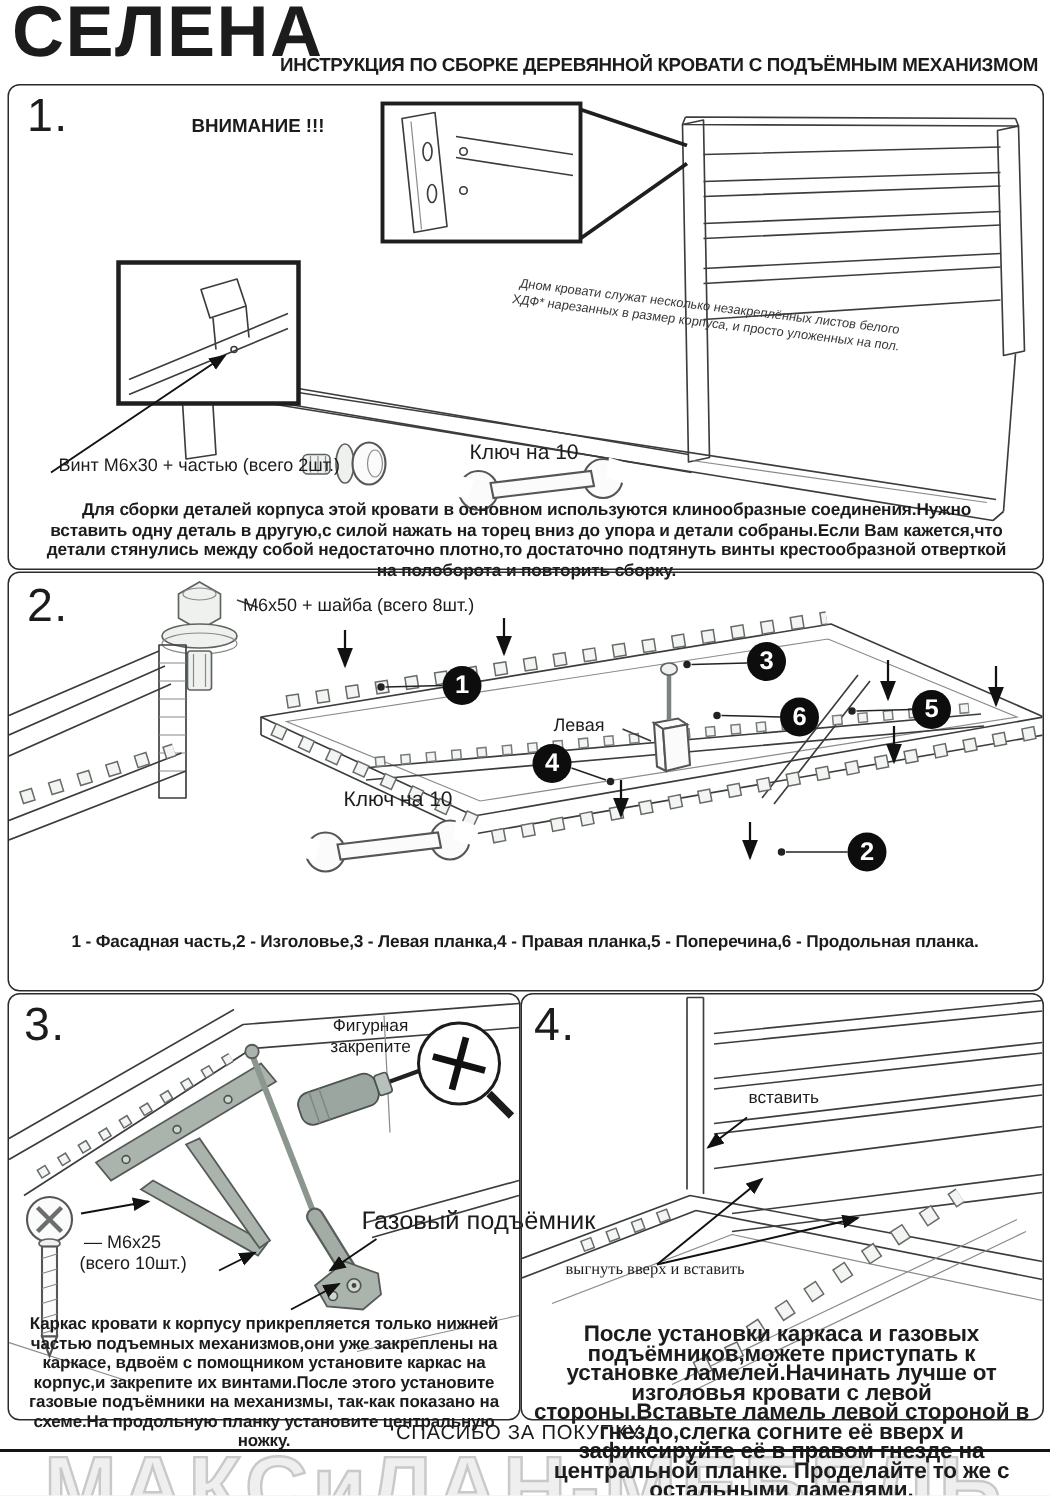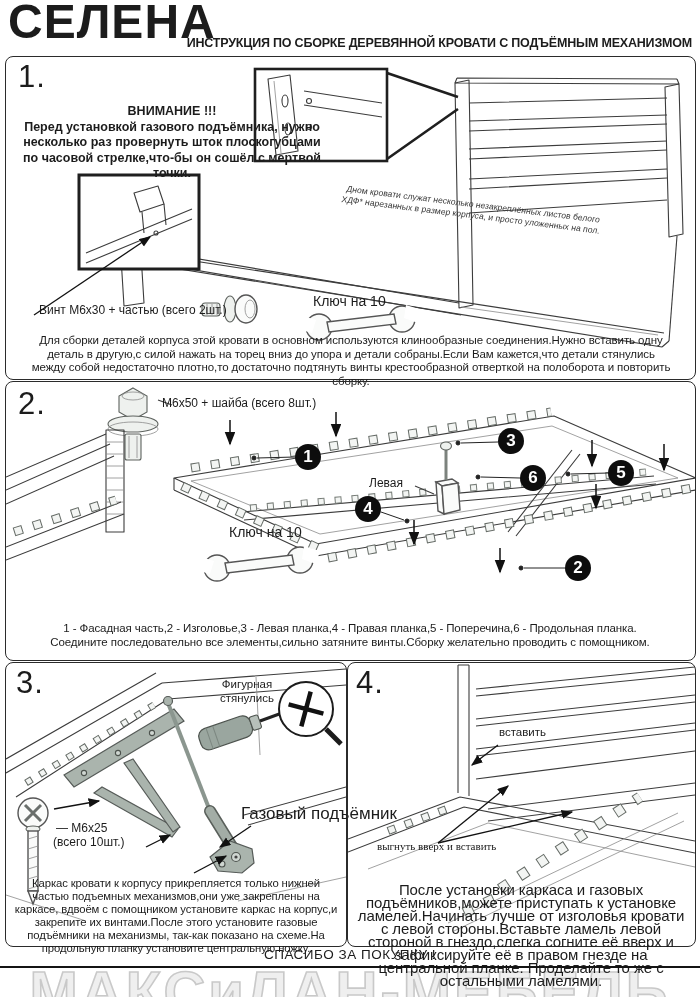--- a/index.html
+++ b/index.html
@@ -5,25 +5,25 @@
   html,body{margin:0;padding:0;background:#ffffff;}
   .page{position:relative;width:700px;height:997px;background:#ffffff;overflow:hidden;
         font-family:"Liberation Sans","DejaVu Sans",sans-serif;color:#1c1c1c;outline:1px solid #d6d6d6;}
   .panel{position:absolute;border:1.6px solid #2b2b2b;border-radius:8px;background:transparent;z-index:2;}
   .panel svg{position:absolute;left:0;top:0;}
   .lbl{position:absolute;color:#1c1c1c;white-space:nowrap;z-index:3;}
   .wrap{white-space:normal;}
   .num{position:absolute;font-size:31px;font-weight:400;letter-spacing:1px;z-index:3;}
   .brand{position:absolute;left:8px;top:-6px;font-size:48px;font-weight:800;letter-spacing:1px;z-index:3;}
   .subtitle{position:absolute;right:8px;top:36px;font-size:12.5px;font-weight:700;letter-spacing:-0.2px;z-index:3;}
-  .warn{position:absolute;left:12px;top:47px;width:308px;text-align:center;font-weight:700;
+  .warn{position:absolute;left:12px;top:20px;width:308px;text-align:center;font-weight:700;
         font-size:12.5px;line-height:15.5px;z-index:3;}
   .bednote{position:absolute;left:335px;top:142px;width:262px;text-align:center;font-size:8.6px;
         line-height:10.5px;color:#3a3a3a;transform:rotate(7deg) skewX(-6deg);z-index:3;}
-  .para{position:absolute;text-align:center;font-size:11.5px;line-height:13.6px;letter-spacing:-0.1px;z-index:3;}
+  .para{position:absolute;text-align:center;font-size:11.5px;line-height:13.6px;letter-spacing:-0.1px;z-index:3;font-weight:bold;}
   .marker{position:absolute;width:26px;height:26px;border-radius:50%;background:#0d0d0d;color:#ffffff;
         font-size:17px;font-weight:700;display:flex;align-items:center;justify-content:center;z-index:4;}
   .thanks{position:absolute;left:0;top:947px;width:700px;text-align:center;font-size:13.5px;
         letter-spacing:0.5px;z-index:3;}
   .rule{position:absolute;left:0;top:966px;width:700px;border-top:2px solid #141414;z-index:3;}
   .footnote{position:absolute;left:4px;top:971px;width:692px;text-align:center;font-size:9.6px;
         letter-spacing:-0.1px;color:#222;z-index:3;}
   .watermark{position:absolute;left:50%;top:958px;transform:translateX(-50%);font-size:58px;font-weight:800;
         letter-spacing:3px;color:#efefef;-webkit-text-stroke:1.6px #c9c9c9;white-space:nowrap;z-index:1;}
   .ln{stroke:#3c3c3c;stroke-width:1.1;fill:none;stroke-linejoin:round;}
@@ -101,21 +101,20 @@
         <circle class="fillw" cx="17" cy="24" r="13"></circle>
         <circle class="fillw" cx="100" cy="16" r="13"></circle>
         <polygon class="fillw" points="25,19 92,11 94,21 27,29"></polygon>
         <polygon points="-2,12 14,17 10,30 -4,26" fill="#ffffff"></polygon>
         <polygon points="104,2 120,7 116,20 102,15" fill="#ffffff"></polygon>
       </g>
     </svg>
     <div class="num" style="left:12px;top:2px;">1.</div>
     <div class="warn">
       <div>ВНИМАНИЕ !!!</div>
-      <div class="wrap">Перед установкой газового подъёмника, нужно несколько раз провернуть шток плоскогубцами по часовой стрелке,что-бы он сошёл с мертвой точки.</div>
     </div>
     <div class="bednote">Дном кровати служат несколько незакреплённых листов белого ХДФ* нарезанных в размер корпуса, и просто уложенных на пол.</div>
     <div class="lbl" style="left:33px;top:246px;font-size:12px;">Винт М6х30 + частью (всего 2шт.)</div>
     <div class="lbl" style="left:307px;top:236px;font-size:14px;">Ключ на 10</div>
     <div class="para" style="left:25px;top:277px;width:640px;">Для сборки деталей корпуса этой кровати в основном используются клинообразные соединения.Нужно вставить одну деталь в другую,с силой нажать на торец вниз до упора и детали собраны.Если Вам кажется,что детали стянулись между собой недостаточно плотно,то достаточно подтянуть винты крестообразной отверткой на полоборота и повторить сборку.</div>
   </div>
 
   <div class="panel" style="left:5px;top:381px;width:689px;height:278px;">
     <svg width="689" height="278" viewBox="0 0 689 278">
       <defs>
@@ -204,21 +203,20 @@
     <div class="lbl" style="left:156px;top:14px;font-size:12px;">М6х50 + шайба (всего 8шт.)</div>
     <div class="lbl" style="left:363px;top:94px;font-size:12px;">Левая</div>
     <div class="lbl" style="left:223px;top:142px;font-size:14px;">Ключ на 10</div>
     <div class="marker" style="left:289px;top:62px;">1</div>
     <div class="marker" style="left:559px;top:173px;">2</div>
     <div class="marker" style="left:492px;top:46px;">3</div>
     <div class="marker" style="left:349px;top:114px;">4</div>
     <div class="marker" style="left:602px;top:78px;">5</div>
     <div class="marker" style="left:514px;top:83px;">6</div>
     <div class="para" style="left:20px;top:240px;width:648px;">1 - Фасадная часть,2 - Изголовье,3 - Левая планка,4 - Правая планка,5 - Поперечина,6 - Продольная планка.</div>
-    <div class="para" style="left:20px;top:254px;width:648px;">Соедините последовательно все элементы,сильно затяните винты.Сборку желательно проводить с помощником.</div>
   </div>
 
   <div class="panel" style="left:5px;top:662px;width:340px;height:283px;">
     <svg width="340" height="283" viewBox="0 0 340 283">
       <defs>
         <marker id="arrS3" markerWidth="10" markerHeight="8" refX="8" refY="3.5" orient="auto">
           <path d="M0,0 L9,3.5 L0,7 Z" fill="#111"></path>
         </marker>
       </defs>
 
@@ -272,21 +270,21 @@
       <g>
         <circle class="fillw" cx="27" cy="150" r="15"></circle>
         <path d="M19,142 L35,158 M35,142 L19,158" stroke="#6a6f6c" stroke-width="3" fill="none"></path>
         <ellipse class="hw" cx="27" cy="166" rx="7" ry="3"></ellipse>
         <rect class="fillw" x="22" y="168" width="10" height="60"></rect>
         <path class="thin" d="M22,176 L32,173 M22,186 L32,183 M22,196 L32,193 M22,206 L32,203 M22,216 L32,213 M22,226 L32,223"></path>
         <polygon class="fillw" points="22,228 32,228 27,241"></polygon>
       </g>
     </svg>
     <div class="num" style="left:10px;top:2px;">3.</div>
-    <div class="lbl wrap" style="left:205px;top:14px;width:72px;text-align:center;font-size:11.5px;line-height:14px;">Фигурная стянулись</div>
+    <div class="lbl wrap" style="left:205px;top:14px;width:72px;text-align:center;font-size:11.5px;line-height:14px;">Фигурная закрепите</div>
     <div class="lbl" style="left:235px;top:141px;width:102px;text-align:right;font-size:17px;">Газовый подъёмник</div>
     <div class="lbl" style="left:50px;top:158px;font-size:12px;">— М6х25</div>
     <div class="lbl" style="left:47px;top:172px;font-size:12px;">(всего 10шт.)</div>
     <div class="para" style="left:8px;top:214px;width:324px;font-size:11.3px;line-height:13px;">Каркас кровати к корпусу прикрепляется только нижней частью подъемных механизмов,они уже закреплены на каркасе, вдвоём с помощником установите каркас на корпус,и закрепите их винтами.После этого установите газовые подъёмники на механизмы, так-как показано на схеме.На продольную планку установите центральную ножку.</div>
   </div>
 
   <div class="panel" style="left:347px;top:662px;width:347px;height:283px;">
     <svg width="347" height="283" viewBox="0 0 347 283">
       <defs>
         <marker id="arrS4" markerWidth="10" markerHeight="8" refX="8" refY="3.5" orient="auto">

